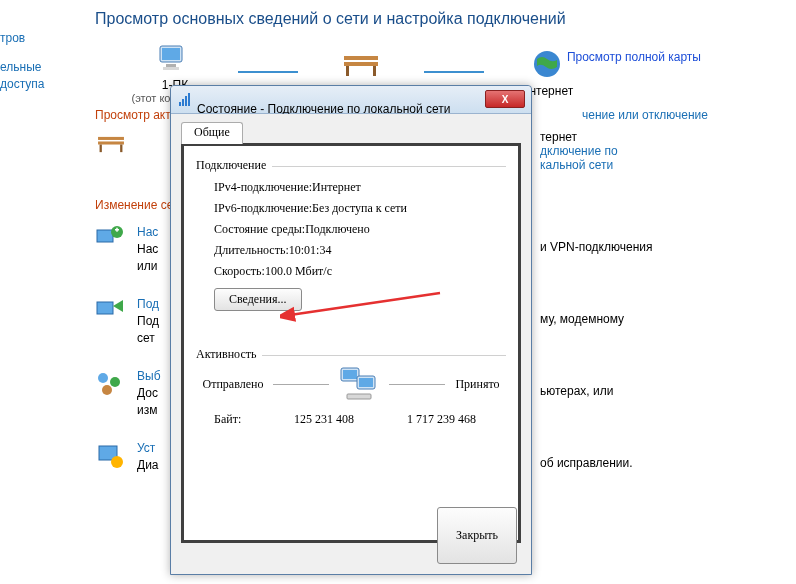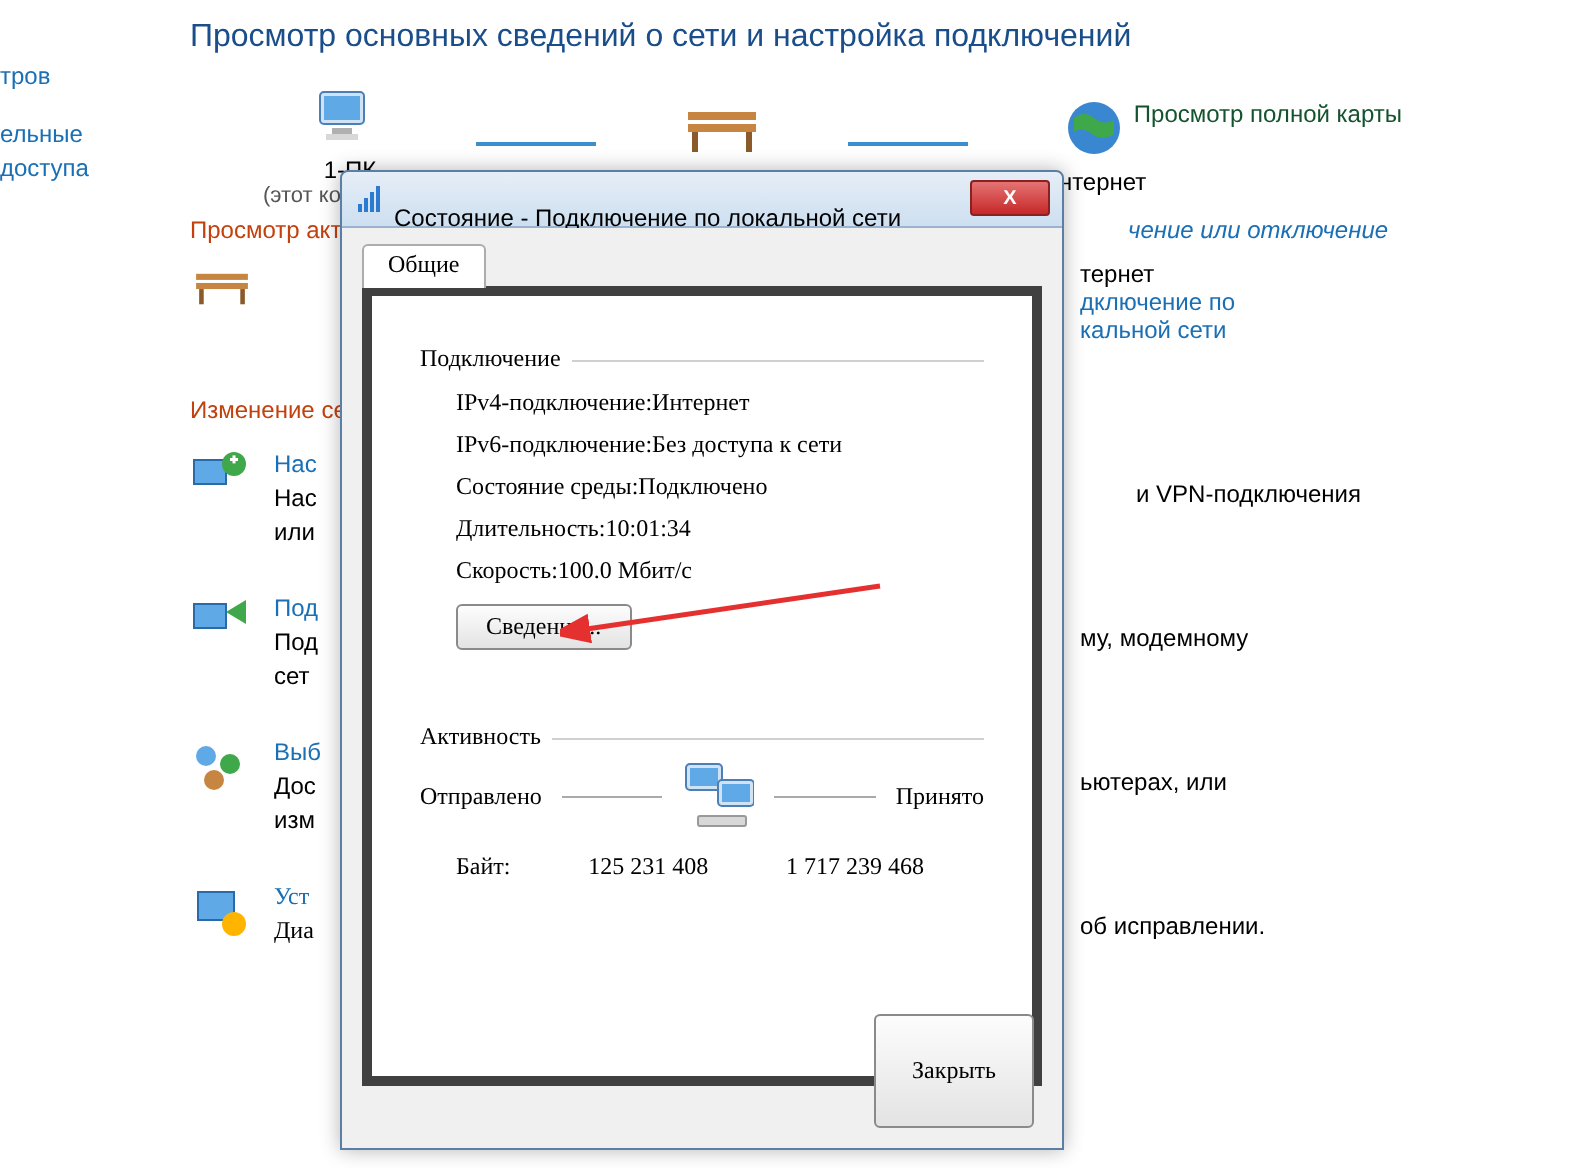--- a/index.html
+++ b/index.html
@@ -56,21 +56,21 @@
   .h-line { width: 60px; height: 2px; background: #3c8fcf;}
   .section-row {
     position: absolute;
     left: 95px;
     display: flex;
     align-items: flex-start;
     gap: 10px;
   }
   .row-icon { width: 32px; height:32px; }
   .row-text { font-size: 12px; line-height:1.4; }
-  .link { color: #14532d; }
+  .link { color: #1d4ed8; }
   .section-label { position:absolute; left:95px; font-size:12px; color:#c2410c;}
   
   
   .dlg {
     position: absolute;
     left: 170px; top: 85px;
     width: 362px;
     height: 490px;
     background: #f0f0f0;
     border: 1px solid #5a7ea6;
@@ -109,23 +109,23 @@
     background:#fff;
     border:1px solid #acacac;
     border-bottom:none;
     padding:2px 12px;
     font-size:12px;
     border-radius: 3px 3px 0 0;
     position:relative; z-index:2;
   }
   .tab-content {
     background:#fff;
-    border:5px solid #404040;
+    border:3px solid #404040;
     height: 400px;
-    padding: 24px;
+    padding: 12px;
     position:relative;
     font-size:12px;
   }
   .fieldset {
     border: none;
     margin: 0 0 10px 0;
     padding: 0;
   }
   .fs-legend {
     position: relative;
@@ -223,21 +223,21 @@
           <circle cx="15" cy="15" r="13" fill="#3a87d1"></circle>
           <path d="M5 10 Q10 6 15 10 Q20 14 25 11 L25 18 Q19 22 14 18 Q9 14 5 17 Z" fill="#3fa84a"></path>
         </svg>
       </div>
       <div class="lbl">Интернет</div>
     </div>
   </div>
 
   <div class="section-label" style="top:108px;">Просмотр акт</div>
 
-  <div style="position:absolute; left:564px; top:108px;font-style:italic;" class="blue-link">чение или отключение</div>
+  <div style="position:absolute; left:582px; top:108px;" class="blue-link">чение или отключение</div>
 
   <div class="section-row" style="top:130px;">
     <div class="row-icon">
       <svg width="32" height="26" viewBox="0 0 42 28">
         <rect x="4" y="6" width="34" height="4" fill="#c68642"></rect>
         <rect x="4" y="12" width="34" height="4" fill="#c68642"></rect>
         <rect x="6" y="16" width="3" height="10" fill="#8a5a2b"></rect>
         <rect x="33" y="16" width="3" height="10" fill="#8a5a2b"></rect>
       </svg>
     </div>
@@ -256,21 +256,21 @@
         <circle cx="22" cy="8" r="6" fill="#3fa84a"></circle>
         <rect x="20" y="5" width="4" height="1.5" fill="#fff"></rect>
         <rect x="21.25" y="3.7" width="1.5" height="4" fill="#fff"></rect>
       </svg>
     <div class="row-text">
       <div class="blue-link">Нас</div>
       <div>Нас</div>
       <div>или</div>
     </div>
   </div>
-  <div style="position:absolute; left:568px; top:240px;">и VPN-подключения</div>
+  <div style="position:absolute; left:540px; top:240px;">и VPN-подключения</div>
 
   <div class="section-row" style="top:296px;">
     <svg class="row-icon" viewBox="0 0 32 32">
         <rect x="2" y="6" width="16" height="12" fill="#5fa9e6" stroke="#2a6aa8"></rect>
         <path d="M18 10 L28 4 L28 16 Z" fill="#3fa84a"></path>
       </svg>
     <div class="row-text">
       <div class="blue-link">Под</div>
       <div>Под</div>
       <div>сет</div>
@@ -285,21 +285,21 @@
         <circle cx="12" cy="22" r="5" fill="#c68642"></circle>
       </svg>
     <div class="row-text">
       <div class="blue-link">Выб</div>
       <div>Дос</div>
       <div>изм</div>
     </div>
   </div>
   <div style="position:absolute; left:540px; top:384px;">ьютерах, или</div>
 
-  <div class="section-row" style="top:440px;font-family:Liberation Serif, serif;">
+  <div class="section-row" style="top:440px;">
     <svg class="row-icon" viewBox="0 0 32 32">
         <rect x="4" y="6" width="18" height="14" fill="#5fa9e6" stroke="#2a6aa8"></rect>
         <circle cx="22" cy="22" r="6" fill="#ffb400"></circle>
       </svg>
     <div class="row-text">
       <div class="blue-link">Уст</div>
       <div>Диа</div>
     </div>
   </div>
   <div style="position:absolute; left:540px; top:456px;">об исправлении.</div>

